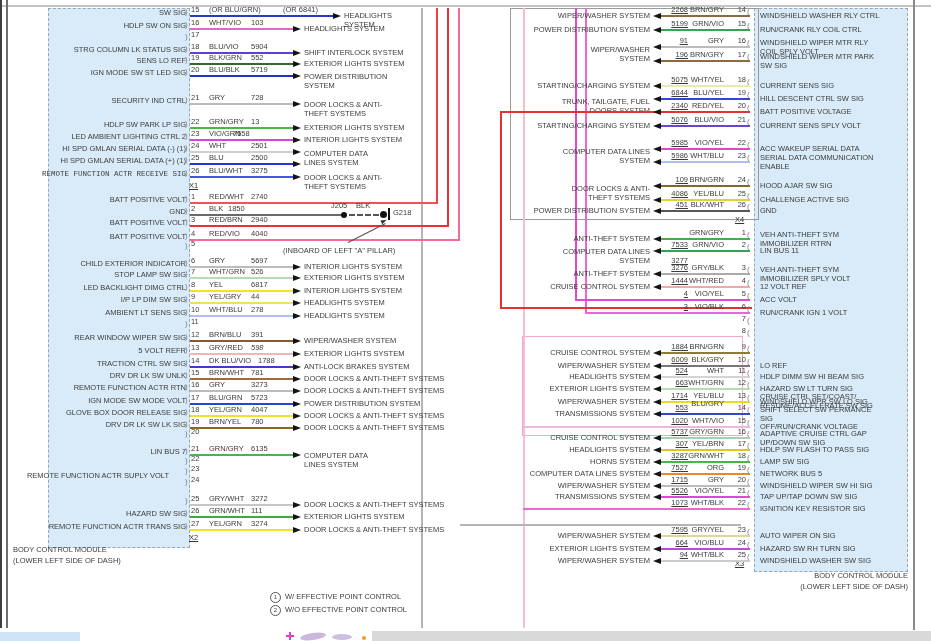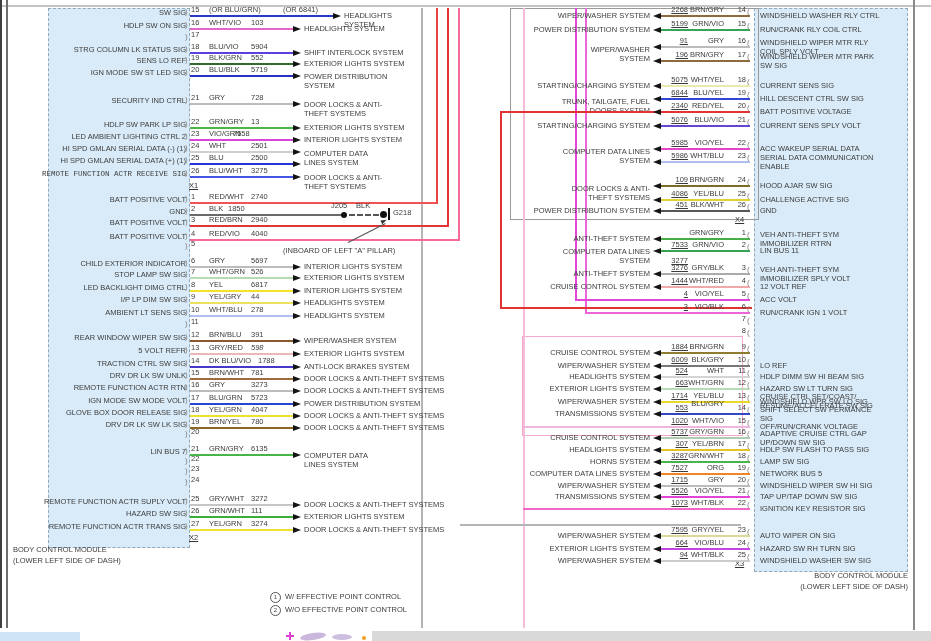--- a/index.html
+++ b/index.html
@@ -304,21 +304,21 @@
       <div class="t" style="left: 251px; top: 445px;">6135</div>
       <div class="wire" style="left: 190px; top: 454px; width: 103px; background: rgb(70, 182, 70);"></div>
       <div class="ar r" style="left: 293px; top: 452px;"></div>
       <div class="t vc wrap" style="left: 304px; top: 460px; line-height: 8.5px; width: 80px;">COMPUTER DATA LINES SYSTEM</div>
       <div class="lbr" style="left: 185px; top: 457px;">)</div>
       <div class="t pin" style="top: 455px;">22</div>
       <div class="lbr" style="left: 185px; top: 467px;">)</div>
       <div class="t pin" style="top: 465px;">23</div>
       <div class="lbr" style="left: 185px; top: 478px;">)</div>
       <div class="t pin" style="top: 476px;">24</div>
-      <div class="t sig" style="top: 498px;">REMOTE FUNCTION ACTR SUPLY VOLT</div>
+      <div class="t sig" style="top: 472px; text-align: center;">REMOTE FUNCTION ACTR SUPLY VOLT</div>
       <div class="lbr" style="left: 185px; top: 497px;">)</div>
       <div class="t pin" style="top: 495px;">25</div>
       <div class="t cname" style="top: 495px;">GRY/WHT</div>
       <div class="t" style="left: 251px; top: 495px;">3272</div>
       <div class="wire" style="left: 190px; top: 504px; width: 103px; background: rgb(198, 198, 198);"></div>
       <div class="ar r" style="left: 293px; top: 502px;"></div>
       <div class="t vc" style="left: 304px; top: 505px; line-height: 8.5px;">DOOR LOCKS &amp; ANTI-THEFT SYSTEMS</div>
       <div class="t sig" style="top: 510px;">HAZARD SW SIG</div>
       <div class="lbr" style="left: 185px; top: 509px;">)</div>
       <div class="t pin" style="top: 507px;">26</div>

